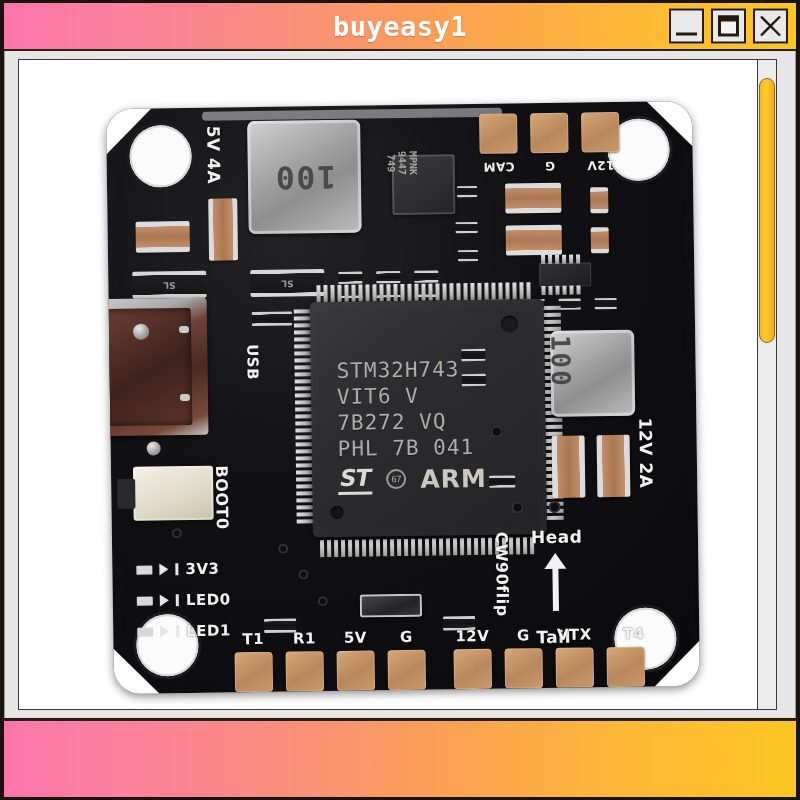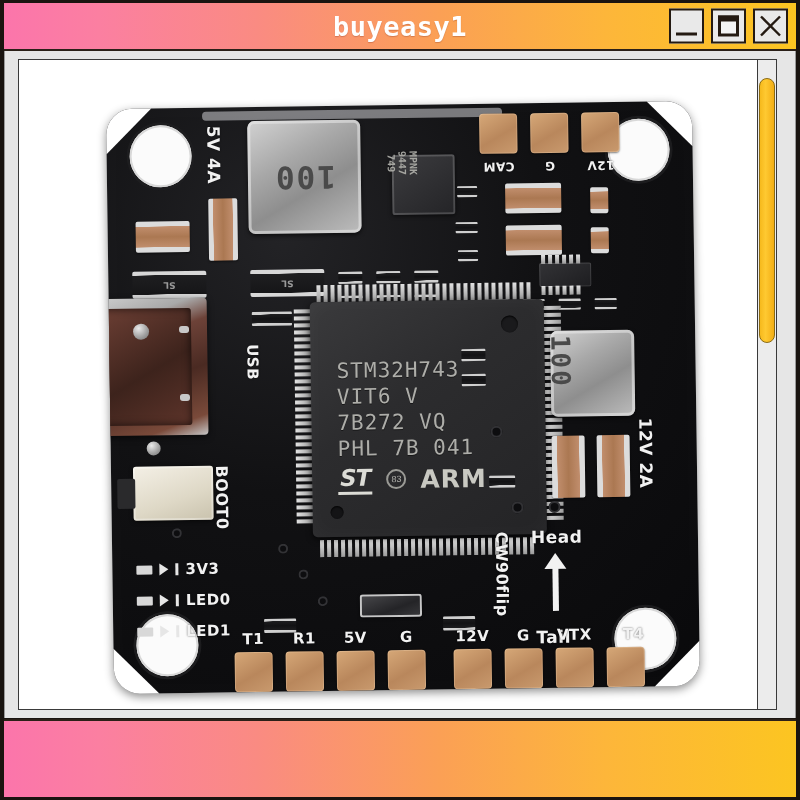--- a/index.html
+++ b/index.html
@@ -645,21 +645,21 @@
             <div class="mcu-dot" style="left:18px;bottom:18px;"></div>
             <div class="mcu-dot" style="right:26px;top:16px;width:17px;height:17px;background:#1a1a1c;"></div>
             <div class="mcu-text">
               <div>STM32H743</div>
               <div>VIT6          V</div>
               <div>7B272  VQ</div>
               <div>PHL  7B  041</div>
             </div>
             <div class="mcu-logos">
               <span class="st-logo">ST</span>
-              <span class="date-circle">83</span>
+              <span class="date-circle">67</span>
               <span class="arm-logo">ARM</span>
             </div>
           </div>
 
           <div class="inductor" style="left:441px;top:228px;width:84px;height:86px;">
             <span class="inductor-mark rot90" style="font-size:26px;position:relative;left:9px;top:-24px;">100</span>
           </div>
 
           <div class="silk rot90" style="left:545px;top:316px;font-size:17px;">12V 2A</div>
 

